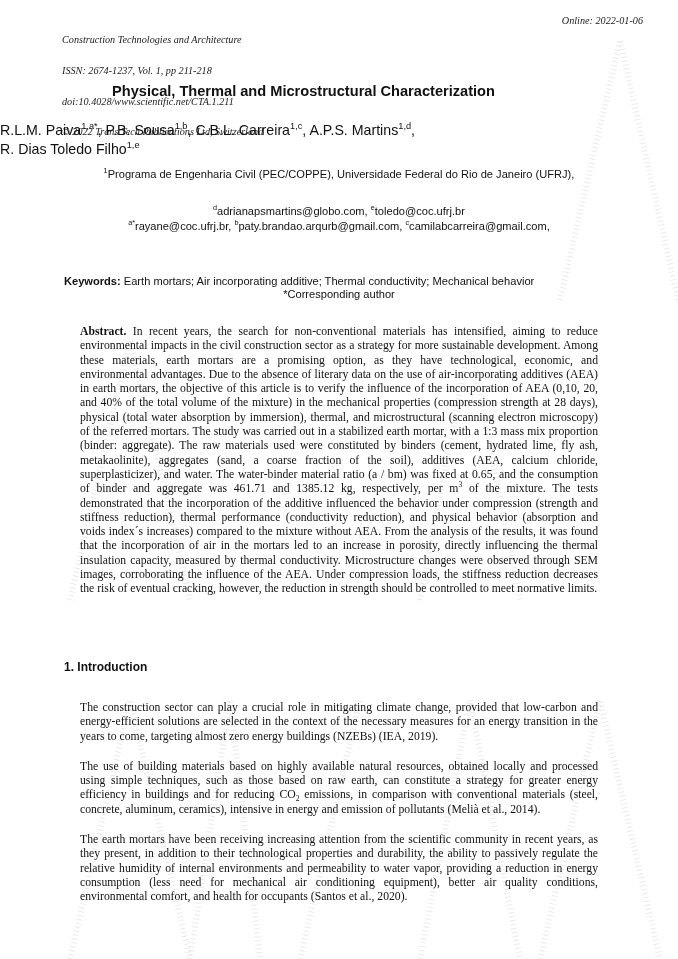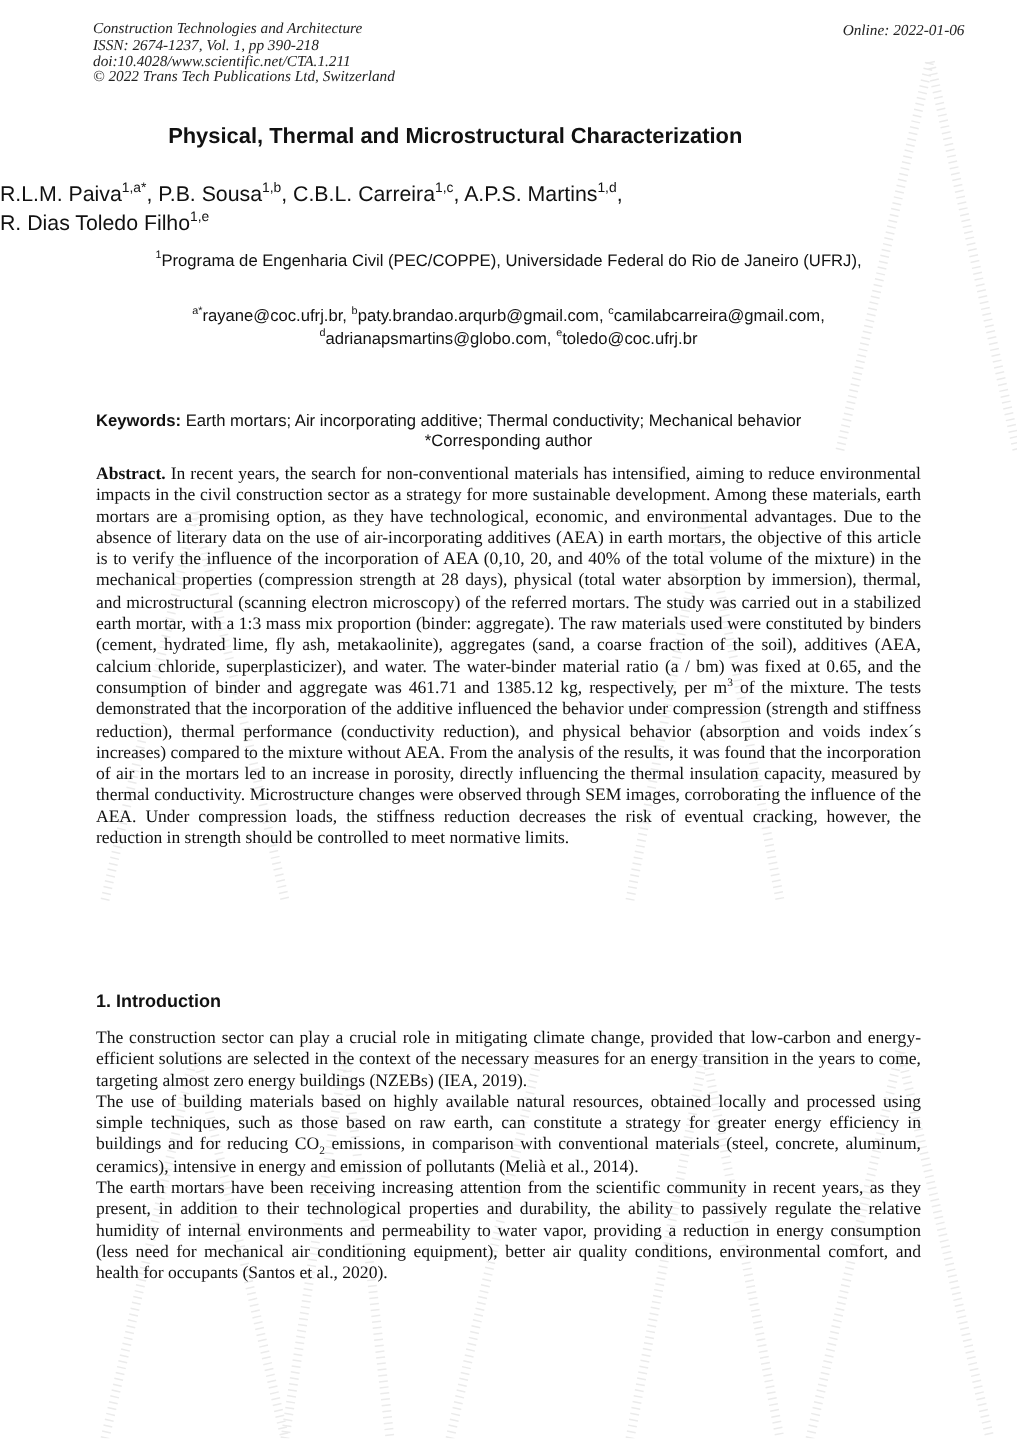--- a/index.html
+++ b/index.html
@@ -1,32 +1,32 @@
 <!DOCTYPE html>
 <html><head>
 <meta charset="utf-8">
 <style>
   html, body { margin: 0; padding: 0; background: #ffffff; }
   body { width: 678px; height: 959px; position: relative; overflow: hidden; color: #111; }
   .watermark { position: absolute; inset: 0; pointer-events: none; opacity: 0.08; }
   .header { position: absolute; left: 62px; top: 15px; font-family: "Liberation Serif", serif; font-style: italic; font-size: 10.2px; line-height: 10.8px; color: #222; }
-  .header div { white-space: nowrap; }
+  .header div { white-space: nowrap; margin-top: 20px; }
   .online { position: absolute; right: 35px; top: 15px; font-family: "Liberation Serif", serif; font-style: italic; font-size: 10.2px; color: #222; }
   .title { position: absolute; left: 0; width: 607px; top: 82px; text-align: center; font-family: "Liberation Sans", sans-serif; font-weight: bold; font-size: 14.6px; line-height: 18px; color: #111; }
   .authors { position: absolute; left: 0; width: 678px; top: 121px; font-family: "Liberation Sans", sans-serif; font-size: 14.2px; line-height: 19px; color: #111; }
   sup { font-size: 65%; line-height: 0; vertical-align: super; }
   sub { font-size: 65%; line-height: 0; }
   .affil { position: absolute; left: 0; width: 678px; top: 167px; text-align: center; font-family: "Liberation Sans", sans-serif; font-size: 11.1px; line-height: 14.5px; }
   .emails { position: absolute; left: 0; width: 678px; top: 204px; text-align: center; font-family: "Liberation Sans", sans-serif; font-size: 11.1px; line-height: 14.5px; }
   .corr { position: absolute; left: 0; width: 678px; top: 240px; text-align: center; font-family: "Liberation Sans", sans-serif; font-size: 11.1px; margin-top: 48px; }
   .keywords { position: absolute; left: 64px; top: 275px; font-family: "Liberation Sans", sans-serif; font-size: 11.1px; white-space: nowrap; }
   .keywords b { font-weight: bold; }
   .body { position: absolute; left: 64px; width: 550px; font-family: "Liberation Serif", serif; font-size: 11.7px; line-height: 14.3px; text-align: justify; }
   .abstract { top: 309px; }
-  .body p { margin: 0; }
+  .body p { margin: 16px; }
   .section-title { position: absolute; left: 64px; top: 660px; font-family: Liberation Sans, sans-serif; font-weight: bold; font-size: 12px; }
   .intro { top: 685px; }
 </style>
 </head>
 <body>
 
 <svg class="watermark" width="678" height="959" viewBox="0 0 678 959">
   <g stroke="#000" stroke-width="6" fill="none" stroke-dasharray="1 3">
     <path d="M70 959 L130 700 L190 959"></path>
     <path d="M190 959 L230 700 L260 959"></path>
@@ -34,21 +34,21 @@
     <path d="M420 959 L470 700 L520 959"></path>
     <path d="M540 959 L600 700 L660 959"></path>
     <path d="M70 600 L130 340 L190 600"></path>
     <path d="M420 600 L470 340 L520 600"></path>
     <path d="M560 300 L620 40 L678 300"></path>
   </g>
 </svg>
 
 <div class="header">
   <div>Construction Technologies and Architecture</div>
-  <div>ISSN: 2674-1237, Vol. 1, pp 390-218</div>
+  <div>ISSN: 2674-1237, Vol. 1, pp 211-218</div>
   <div>doi:10.4028/www.scientific.net/CTA.1.211</div>
   <div>© 2022 Trans Tech Publications Ltd, Switzerland</div>
 </div>
 <div class="online">Online: 2022-01-06</div>
 
 <div class="title">
   <div>Physical, Thermal and Microstructural Characterization</div>
 </div>
 
 <div class="authors">
@@ -62,27 +62,27 @@
     <span><span>R. Dias Toledo Filho</span><sup>1,e</sup></span>
   </div>
 </div>
 
 <div class="affil">
   <div><sup>1</sup><span>Programa de Engenharia Civil (PEC/COPPE), Universidade Federal do Rio de Janeiro (UFRJ),</span></div>
 </div>
 
 <div class="emails">
   <div>
+    <sup>d</sup><span>adrianapsmartins@globo.com</span><span>, </span>
+    <sup>e</sup><span>toledo@coc.ufrj.br</span>
+  </div>
+  <div>
     <sup>a*</sup><span>rayane@coc.ufrj.br</span><span>, </span>
     <sup>b</sup><span>paty.brandao.arqurb@gmail.com</span><span>, </span>
     <sup>c</sup><span>camilabcarreira@gmail.com</span><span>,</span>
-  </div>
-  <div>
-    <sup>d</sup><span>adrianapsmartins@globo.com</span><span>, </span>
-    <sup>e</sup><span>toledo@coc.ufrj.br</span>
   </div>
 </div>
 
 <div class="corr">*Corresponding author</div>
 
 <div class="keywords">
   <b>Keywords:</b><span> Earth mortars; Air incorporating additive; Thermal conductivity; Mechanical behavior</span>
 </div>
 
 <div class="body abstract">

